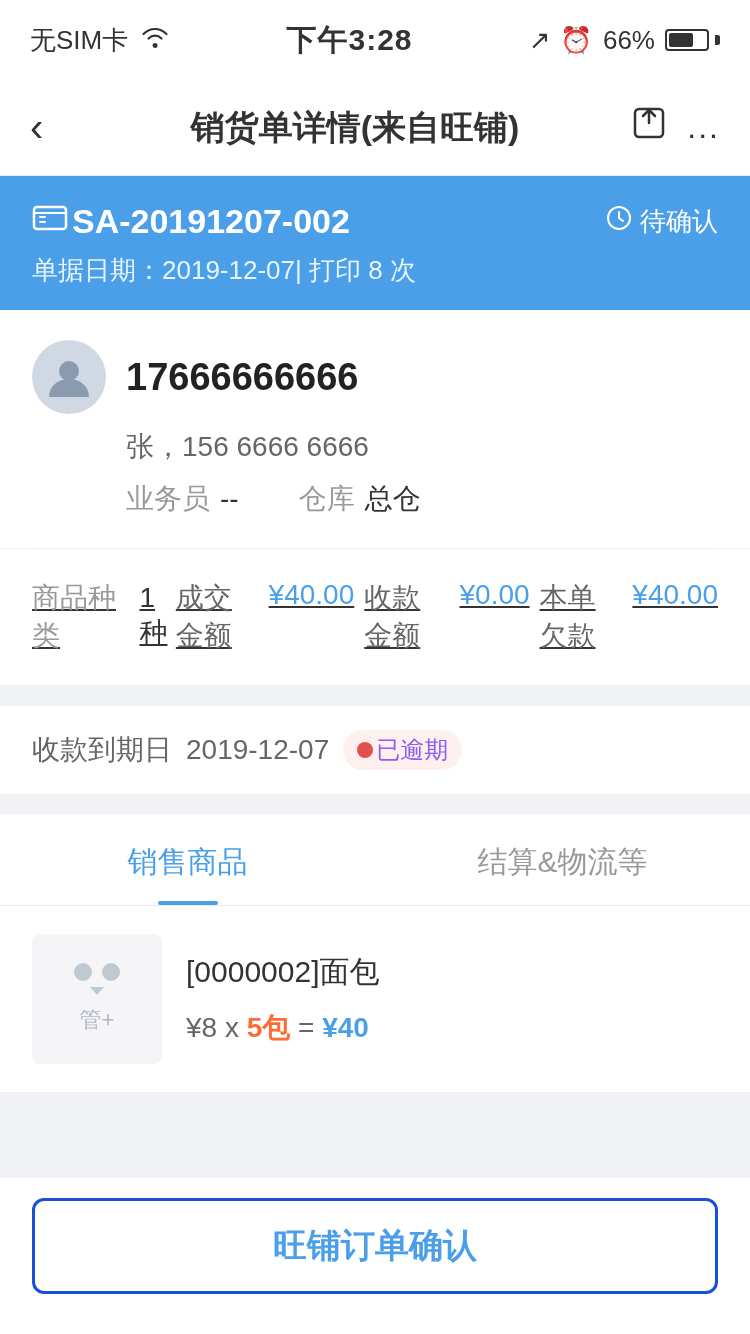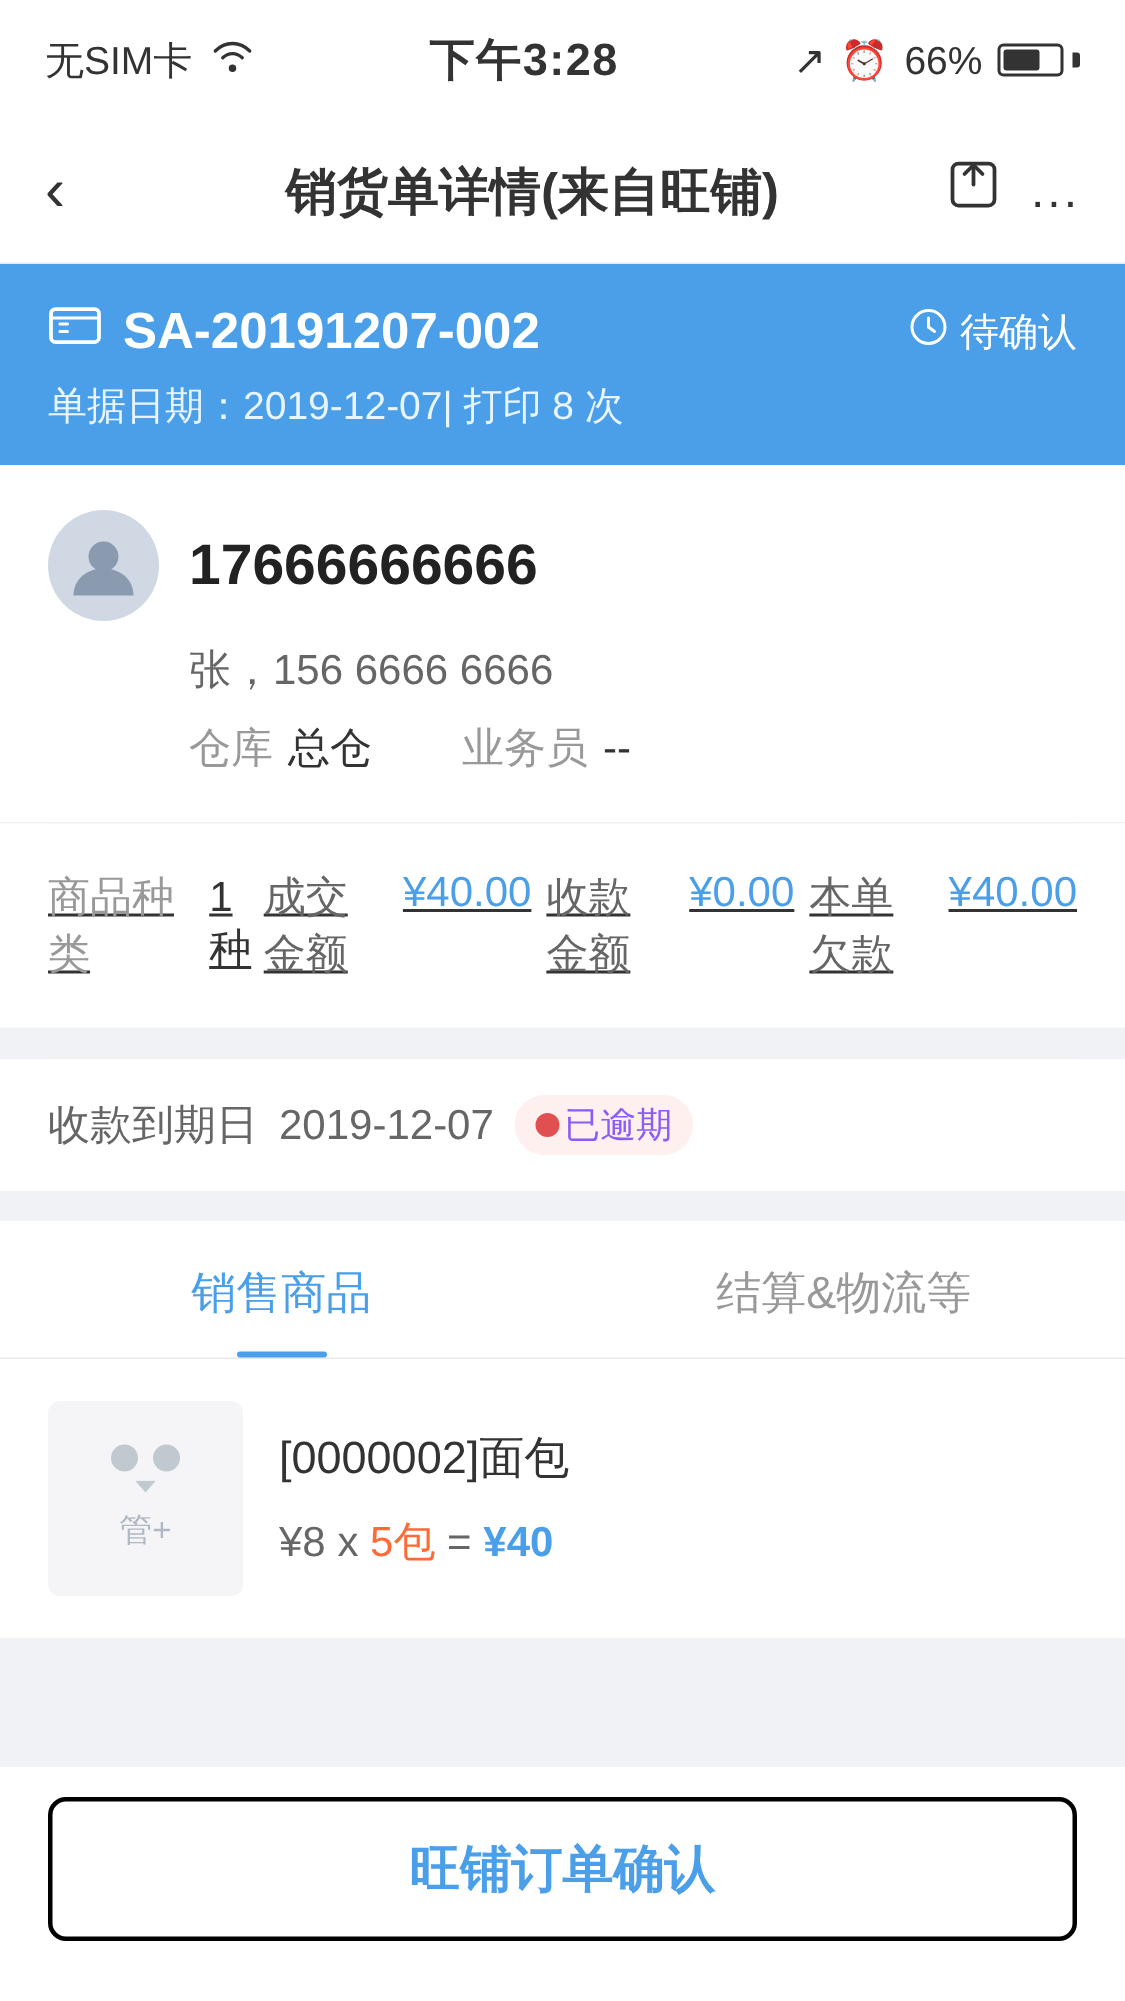--- a/index.html
+++ b/index.html
@@ -120,21 +120,21 @@
     }
     .order-id-row {
       display: flex;
       align-items: center;
       justify-content: space-between;
       margin-bottom: 12px;
     }
     .order-id {
       display: flex;
       align-items: center;
-      gap: 14px;
+      gap: 4px;
       font-size: 34px;
       font-weight: 700;
       color: #fff;
     }
     .order-status {
       display: flex;
       align-items: center;
       gap: 8px;
       color: #fff;
       font-size: 26px;
@@ -372,42 +372,42 @@
     .product-price {
       font-size: 28px;
       color: #666;
     }
     .price-highlight {
       color: #4a9fe8;
       font-weight: 600;
     }
     .qty-highlight {
       color: #ff6b35;
-      font-weight: 400;
+      font-weight: 700;
     }
 
     
     .empty-area {
       background: #f0f2f5;
       height: 260px;
     }
 
     
     .bottom-btn-wrap {
       position: fixed;
       bottom: 0;
       left: 0;
       width: 750px;
       background: #fff;
       padding: 20px 32px 40px;
     }
     .confirm-btn {
       width: 100%;
       height: 96px;
-      border: 3px solid #000000;
+      border: 3px solid #1d4ed8;
       border-radius: 12px;
       background: #fff;
       color: #4a9fe8;
       font-size: 34px;
       font-weight: 600;
       cursor: pointer;
       display: flex;
       align-items: center;
       justify-content: center;
     }
@@ -495,26 +495,26 @@
       <svg width="44" height="44" viewBox="0 0 44 44">
         <circle cx="22" cy="16" r="10" fill="#8a9bb0"></circle>
         <path d="M2 42c0-11 9-18 20-18s20 7 20 18" fill="#8a9bb0"></path>
       </svg>
     </div>
     <div class="customer-phone">17666666666</div>
   </div>
   <div class="customer-name">张，156 6666 6666</div>
   <div class="customer-details">
     <div class="detail-item">
+      <span class="detail-label">业务员</span>
+      <span class="detail-value">--</span>
+    </div>
+    <div class="detail-item">
       <span class="detail-label">仓库</span>
       <span class="detail-value">总仓</span>
-    </div>
-    <div class="detail-item">
-      <span class="detail-label">业务员</span>
-      <span class="detail-value">--</span>
     </div>
   </div>
 </div>
 
 <div class="divider"></div>
 
 <div class="summary-section card">
   <div class="summary-row">
     <div class="summary-left">
       <span class="summary-label">商品种类</span>

